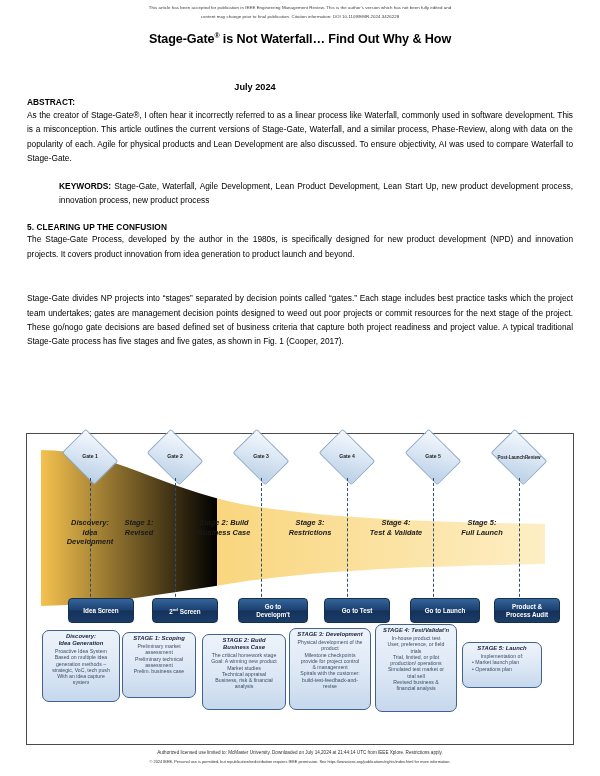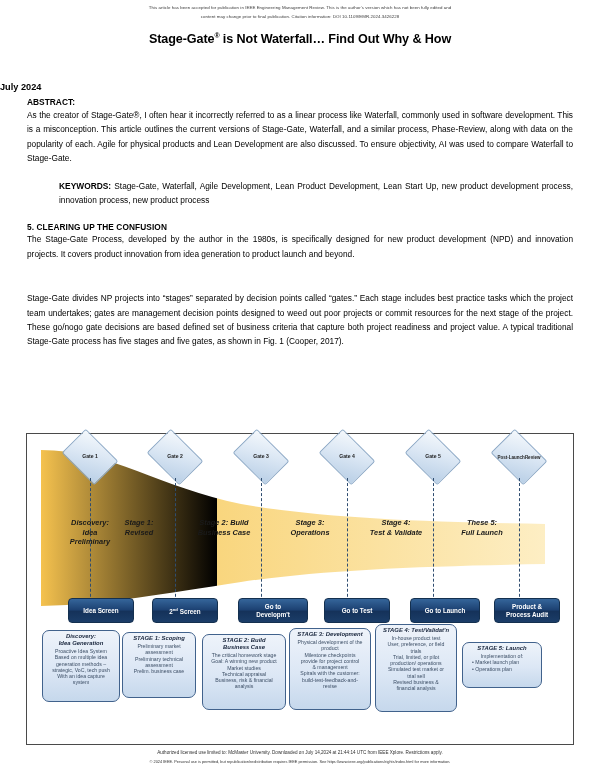--- a/index.html
+++ b/index.html
@@ -27,21 +27,21 @@
     text-align: center; font-size: 12.6px; font-weight: bold;
     letter-spacing: -.1px;
   }
   .title sup { font-size: 7px; vertical-align: super; }
   .author {
     position: absolute; top: 68px; left: 0; width: 600px;
     text-align: center; font-size: 9.2px; font-weight: bold;
   }
   .date {
     position: absolute; top: 82px; left: 0; width: 510px;
-    text-align: left; font-size: 9.2px; font-weight: bold;
+    text-align: center; font-size: 9.2px; font-weight: bold;
   }
 
   
   .body-col {
     position: absolute; left: 27px; top: 97px; width: 546px;
   }
   .lbl { font-weight: bold; font-size: 8.4px; }
   .para {
     font-size: 8.3px; line-height: 14.4px; text-align: justify;
     margin: 0;
@@ -239,40 +239,40 @@
           <div class="dtext">
             <div>Post-</div>
             <div>Launch</div>
             <div>Review</div>
           </div>
         </div>
         <div class="vline" style="left: 492px;"></div>
         <div class="stage-lbl" style="left: 20px; width: 86px;">
           <div>Discovery:</div>
           <div>Idea</div>
-          <div>Preliminary</div>
+          <div>Development</div>
         </div>
         <div class="stage-lbl" style="left: 70px; width: 84px;">
           <div>Stage 1:</div>
           <div>Revised</div>
         </div>
         <div class="stage-lbl" style="left: 155px; width: 84px;">
           <div>Stage 2: Build</div>
           <div>Business Case</div>
         </div>
         <div class="stage-lbl" style="left: 241px; width: 84px;">
           <div>Stage 3:</div>
-          <div>Operations</div>
+          <div>Restrictions</div>
         </div>
         <div class="stage-lbl" style="left: 327px; width: 84px;">
           <div>Stage 4:</div>
           <div>Test &amp; Validate</div>
         </div>
         <div class="stage-lbl" style="left: 413px; width: 84px;">
-          <div>These 5:</div>
+          <div>Stage 5:</div>
           <div>Full Launch</div>
         </div>
         <div class="dec-btn" style="left: 41px; width: 66px;">
           <div>Idea Screen</div>
         </div>
         <div class="dec-btn" style="left: 125px; width: 66px;">
           <div>2<sup>nd</sup> Screen</div>
         </div>
         <div class="dec-btn" style="left: 211px; width: 70px;">
           <div>Go to<br>Developm't</div>

